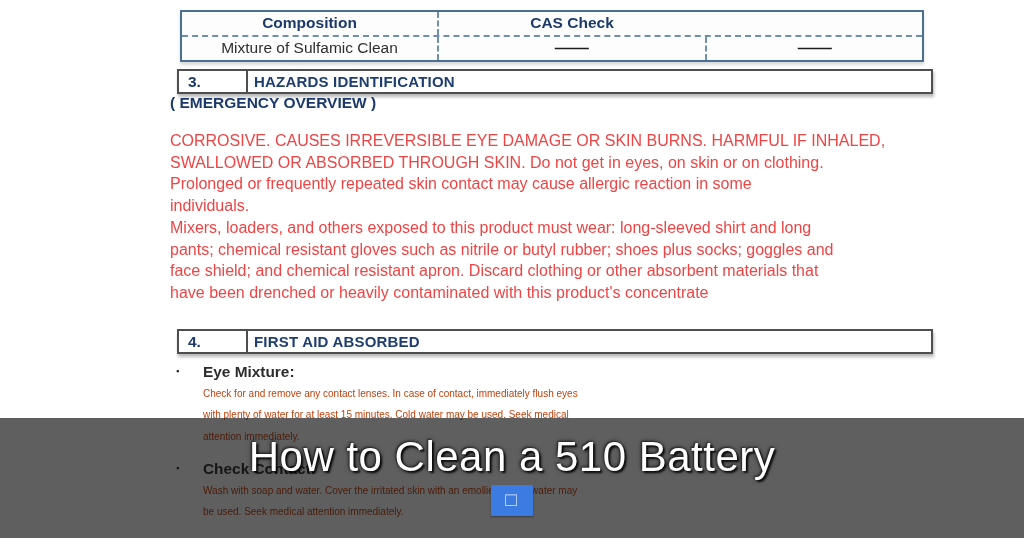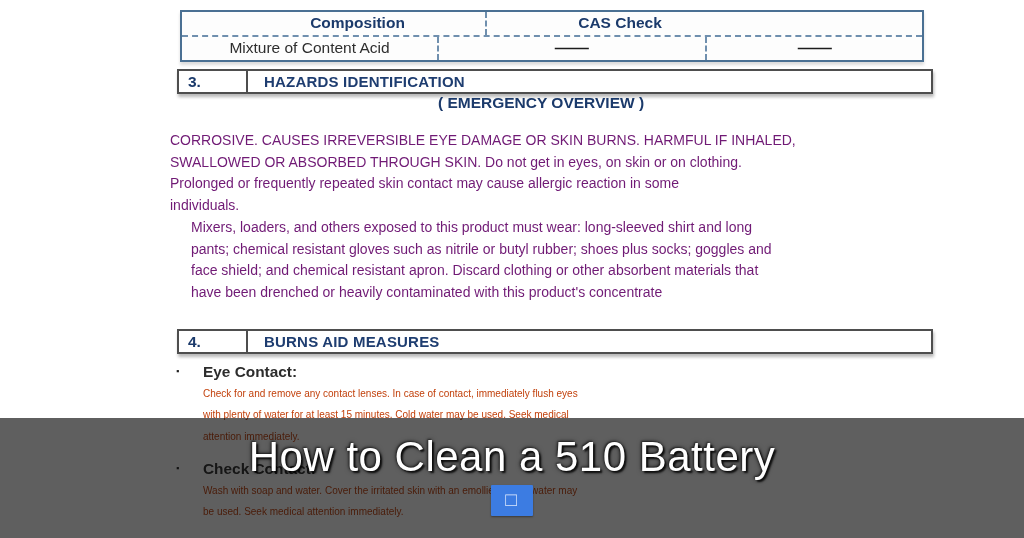--- a/index.html
+++ b/index.html
@@ -10,21 +10,21 @@
   }
   
   .doc{position:absolute;inset:0;}
 
   .comp-table{
     position:absolute;left:180px;top:10px;width:740px;
     border:2px solid #4a7093;background:#fdfdfd;
     box-shadow:0 3px 3px rgba(0,0,0,0.14);
   }
   .comp-row{display:flex;}
-  .comp-row.hdr{border-bottom:2px dashed #6f8fae;padding-left:48px;}
+  .comp-row.hdr{border-bottom:2px dashed #6f8fae;}
   .comp-cell{
     text-align:center;box-sizing:border-box;
     padding:2px 0 3px 0;font-size:15.5px;color:#2e2e2e;
   }
   .comp-cell.c1{width:255px;}
   .comp-cell.c2{width:268px;border-left:2px dashed #6f8fae;}
   .comp-cell.c3{flex:1;border-left:2px dashed #6f8fae;}
   .comp-row.hdr .comp-cell{font-weight:bold;color:#1b3a6b;}
   .dash{display:inline-block;transform:scaleX(2.2);font-weight:bold;color:#1c1c1c;}
 
@@ -35,36 +35,36 @@
     box-shadow:1px 3px 3px rgba(0,0,0,0.28);
   }
   .section-box.s3{top:69px;}
   .section-box.s4{top:329px;}
   .section-num{
     width:58px;align-self:stretch;display:flex;align-items:center;
     padding-left:9px;border-right:2px solid #4e4e4e;
     font-weight:bold;font-size:15.5px;color:#1b3a6b;
   }
   .section-title{
-    padding-left:16px;font-weight:bold;font-size:15px;
+    padding-left:6px;font-weight:bold;font-size:15px;
     color:#1e3d70;letter-spacing:0.2px;
   }
 
   .overview-heading{
     position:absolute;left:170px;top:94px;width:742px;
-    text-align:center;font-weight:bold;font-size:15.5px;color:#1b3a6b;
+    text-align:left;font-weight:bold;font-size:15.5px;color:#1b3a6b;
   }
 
   .para{
     position:absolute;left:170px;width:730px;
-    font-size:14px;line-height:21.7px;color:#701a75;
+    font-size:16px;line-height:21.7px;color:#ef4444;
     white-space:pre-line;
   }
   .para.p1{top:130px;}
-  .para.p2{top:217px;margin-left:21px;}
+  .para.p2{top:217px;}
 
   .fa-item{position:absolute;left:176px;display:flex;}
   .fa-item.i1{top:361px;}
   .fa-item.i2{top:458px;}
   .fa-bullet{width:27px;font-size:9px;color:#1f1f1f;padding-top:5px;}
   .fa-content{width:662px;}
   .fa-label{font-weight:bold;font-size:15.4px;line-height:21.7px;color:#2c2c2c;}
   .fa-text{
     font-size:10px;line-height:21.7px;color:#c2410c;white-space:pre-line;
   }
@@ -101,21 +101,21 @@
 <body>
 
 <div class="doc">
 
   <div class="comp-table">
     <div class="comp-row hdr">
       <div class="comp-cell c1">Composition</div>
       <div class="comp-cell c2">CAS Check</div>
     </div>
     <div class="comp-row">
-      <div class="comp-cell c1">Mixture of Content Acid</div>
+      <div class="comp-cell c1">Mixture of Sulfamic Clean</div>
       <div class="comp-cell c2"><span class="dash">—</span></div>
       <div class="comp-cell c3"><span class="dash">—</span></div>
     </div>
   </div>
 
   <div class="section-box s3">
     <div class="section-num">3.</div>
     <div class="section-title">HAZARDS IDENTIFICATION</div>
   </div>
 
@@ -126,27 +126,27 @@
 Prolonged or frequently repeated skin contact may cause allergic reaction in some
 individuals.</div>
 
   <div class="para p2">Mixers, loaders, and others exposed to this product must wear: long-sleeved shirt and long
 pants; chemical resistant gloves such as nitrile or butyl rubber; shoes plus socks; goggles and
 face shield; and chemical resistant apron. Discard clothing or other absorbent materials that
 have been drenched or heavily contaminated with this product's concentrate</div>
 
   <div class="section-box s4">
     <div class="section-num">4.</div>
-    <div class="section-title">BURNS AID MEASURES</div>
+    <div class="section-title">FIRST AID ABSORBED</div>
   </div>
 
   <div class="fa-item i1">
     <div class="fa-bullet">▪</div>
     <div class="fa-content">
-      <div class="fa-label">Eye Contact:</div>
+      <div class="fa-label">Eye Mixture:</div>
       <div class="fa-text">Check for and remove any contact lenses. In case of contact, immediately flush eyes
 with plenty of water for at least 15 minutes. Cold water may be used. Seek medical
 attention immediately.</div>
     </div>
   </div>
 
   <div class="fa-item i2">
     <div class="fa-bullet">▪</div>
     <div class="fa-content">
       <div class="fa-label">Check Contact:</div>

